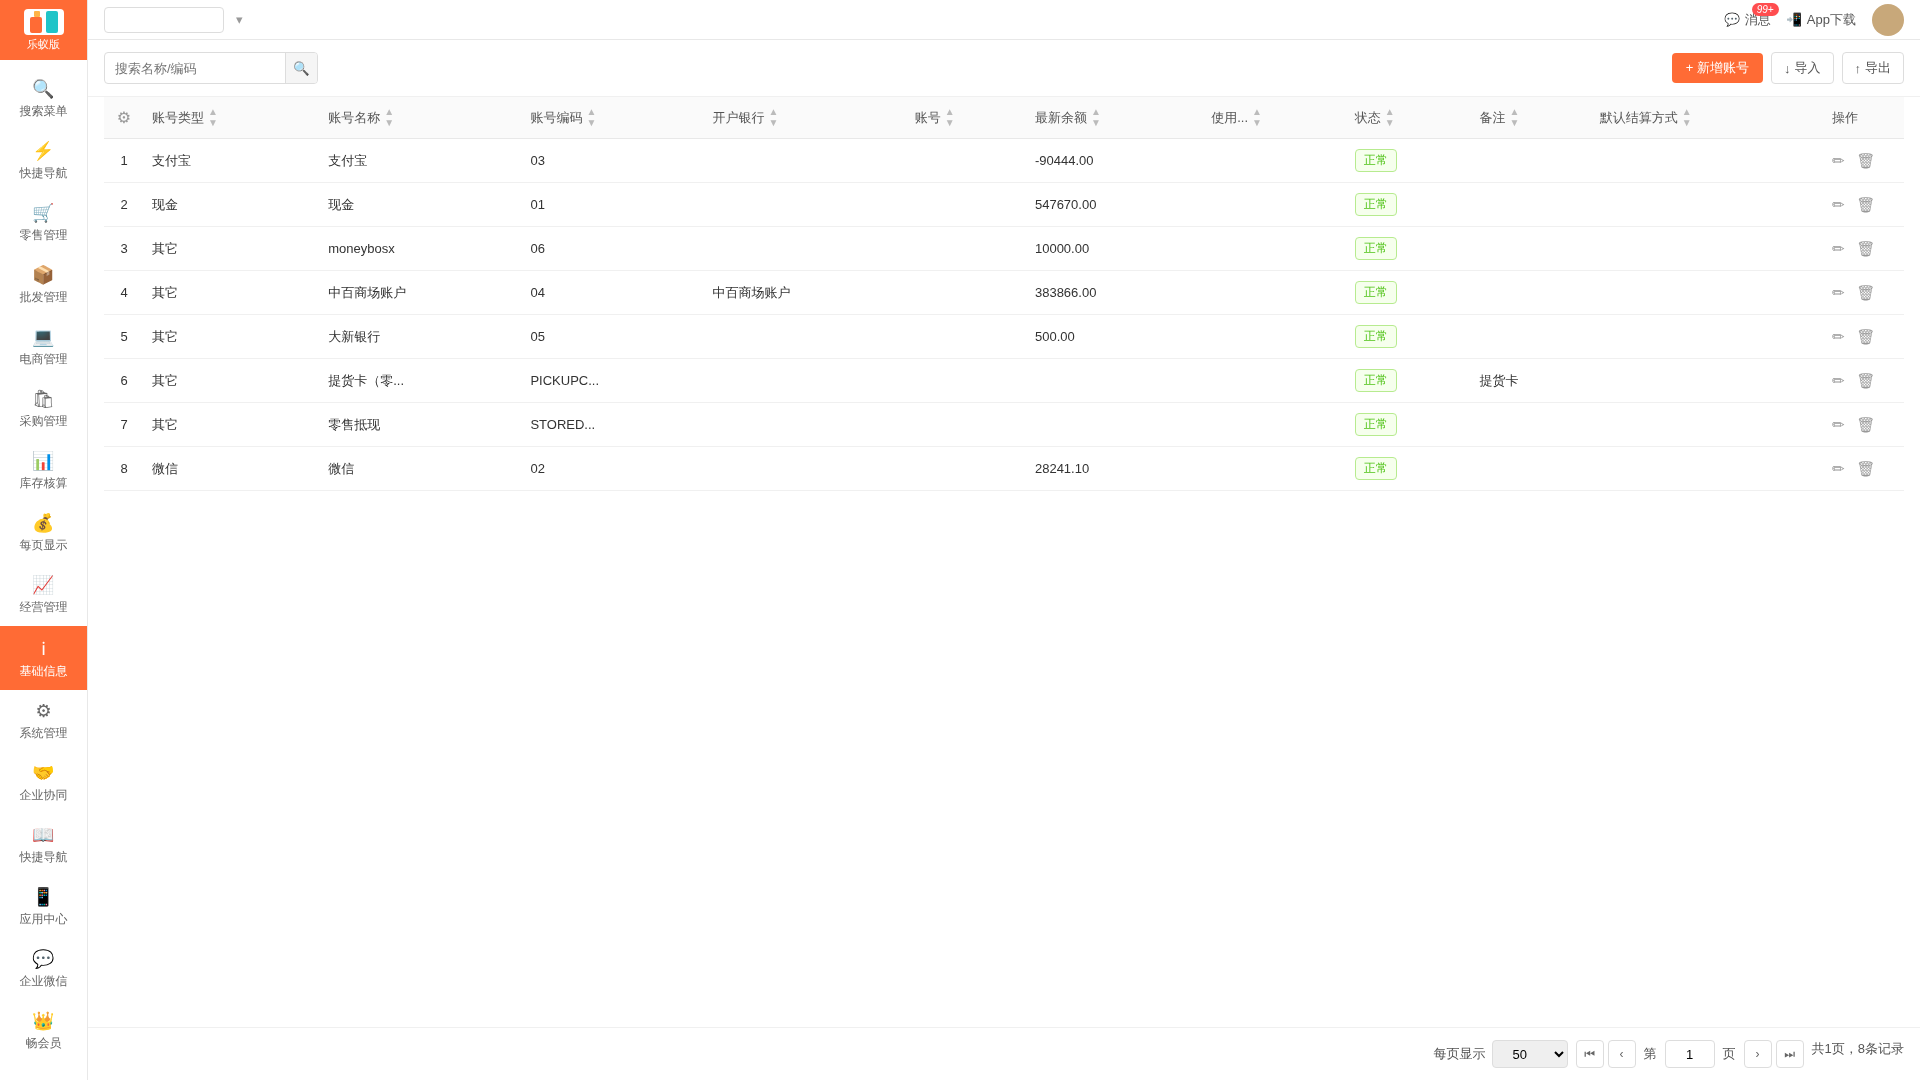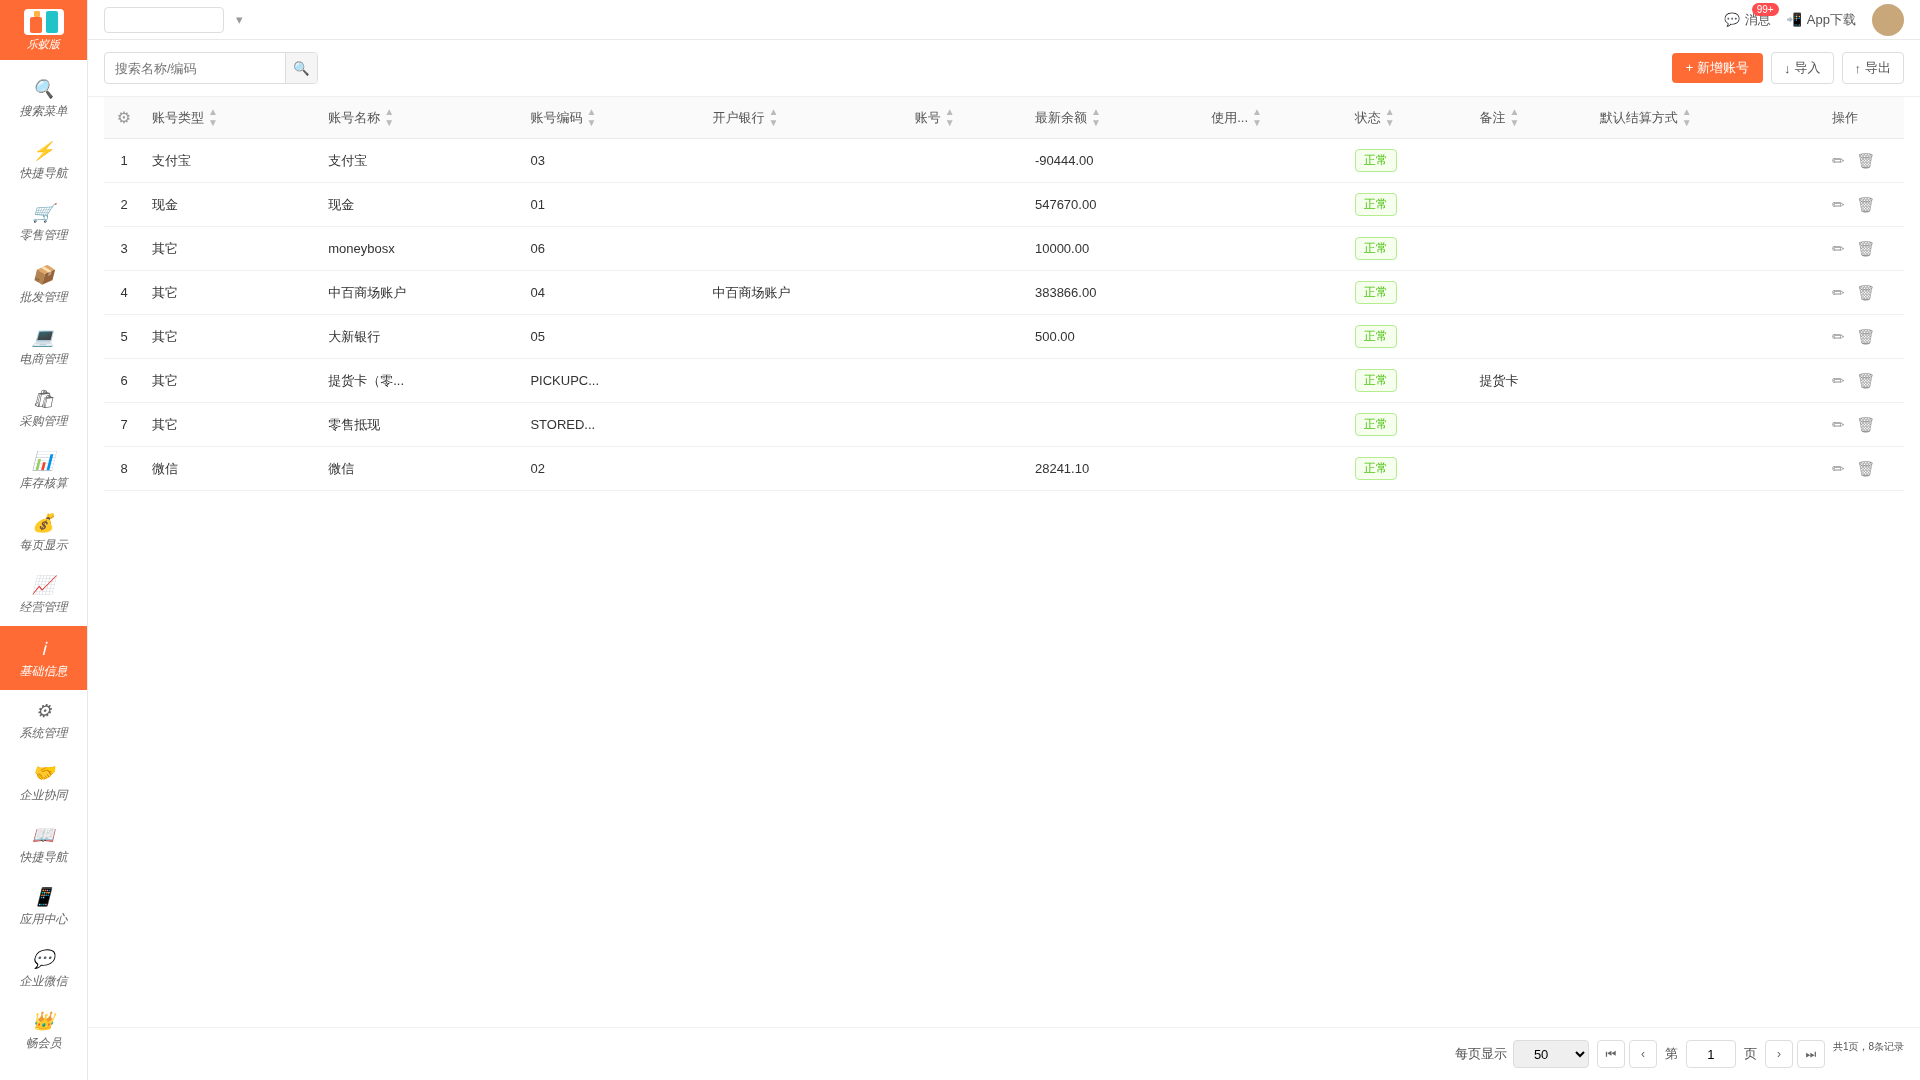--- a/index.html
+++ b/index.html
@@ -1,38 +1,38 @@
 <!DOCTYPE html>
 <html><head>
   <meta charset="utf-8">
   <style>
     * { margin: 0; padding: 0; box-sizing: border-box; }
     body { font-family: 'Microsoft YaHei', sans-serif; font-size: 13px; background: #f0f2f5; display: flex; height: 1080px; width: 1920px; overflow: hidden; }
 
     
-    .sidebar { width: 88px; background: #fff; display: flex; flex-direction: column; align-items: flex-start; border-right: 1px solid #e8e8e8; flex-shrink: 0; font-style: italic; }
+    .sidebar { width: 88px; background: #fff; display: flex; flex-direction: column; align-items: flex-start; border-right: 1px solid #e8e8e8; flex-shrink: 0; }
     .sidebar-logo { width: 100%; background: #ff6b35; display: flex; flex-direction: column; align-items: center; justify-content: center; padding: 10px 0; height: 60px; }
     .logo-icon { width: 40px; height: 32px; background: #fff; border-radius: 4px; display: flex; align-items: center; justify-content: center; }
     .logo-icon svg { width: 32px; height: 26px; }
     .logo-text { color: #fff; font-size: 11px; margin-top: 2px; }
     .sidebar-menu { width: 100%; flex: 1; display: flex; flex-direction: column; align-items: center; padding-top: 8px; }
     .sidebar-item { width: 100%; display: flex; flex-direction: column; align-items: center; padding: 10px 0; cursor: pointer; color: #666; font-size: 12px; }
     .sidebar-item.active { background: #ff6b35; color: #fff; }
     .sidebar-item .icon { font-size: 18px; margin-bottom: 3px; }
 
     
     .main { flex: 1; display: flex; flex-direction: column; overflow: hidden; }
 
     
     .topnav { height: 40px; background: #fff; display: flex; align-items: center; justify-content: space-between; border-bottom: 1px solid #e8e8e8; padding: 0 16px; flex-shrink: 0; }
     .topnav-left { display: flex; align-items: center; gap: 12px; }
     .search-box { width: 120px; height: 26px; border: 1px solid #ddd; border-radius: 4px; padding: 0 8px; font-size: 12px; }
     .topnav-right { display: flex; align-items: center; gap: 16px; }
     .notif-btn { display: flex; align-items: center; gap: 4px; cursor: pointer; color: #555; font-size: 13px; position: relative; }
-    .badge { background: #ff4d4f; color: #fff; border-radius: 8px; font-size: 10px; padding: 1px 5px; position: absolute; top: -8px; right: -8px; }
+    .badge { background: #ff4d4f; color: #fff; border-radius: 8px; font-size: 10px; padding: 1px 5px; position: absolute; top: -8px; right: -8px; font-style: italic; }
     .app-btn { display: flex; align-items: center; gap: 4px; cursor: pointer; color: #555; font-size: 13px; }
     .avatar { width: 32px; height: 32px; border-radius: 50%; background: #ddd; overflow: hidden; }
 
     
     .tabbar { height: 40px; background: #20c4c8; display: flex; align-items: center; padding: 0 0; flex-shrink: 0; }
     .tab { display: flex; align-items: center; height: 40px; padding: 0 16px; cursor: pointer; font-size: 13px; color: rgba(255,255,255,0.85); gap: 8px; }
     .tab.active { background: #fff; color: #333; border-radius: 4px 4px 0 0; }
     .tab-close { font-size: 12px; cursor: pointer; color: #999; }
     .tabbar-controls { margin-left: auto; display: flex; align-items: center; gap: 4px; padding-right: 8px; }
     .tabbar-ctrl-btn { color: rgba(255,255,255,0.85); cursor: pointer; width: 24px; height: 24px; display: flex; align-items: center; justify-content: center; font-size: 14px; }
@@ -65,21 +65,21 @@
     .settings-icon-cell { color: #999; font-size: 16px; cursor: pointer; }
 
     
     .pagination { display: flex; justify-content: flex-end; padding: 12px 16px; border-top: 1px solid #f0f0f0; gap: 8px; flex-shrink: 0; }
     .page-size-wrap { display: flex; align-items: center; gap: 6px; font-size: 13px; color: #555; }
     .page-size-select { border: 1px solid #ddd; border-radius: 4px; padding: 2px 16px; font-size: 13px; height: 28px; }
     .page-nav { display: flex; align-items: center; gap: 4px; }
     .page-nav-btn { width: 28px; height: 28px; border: 1px solid #ddd; border-radius: 4px; background: #fff; cursor: pointer; display: flex; align-items: center; justify-content: center; color: #666; font-size: 12px; }
     .page-nav-btn:disabled { color: #ccc; cursor: not-allowed; }
     .page-input { width: 50px; height: 28px; border: 1px solid #ddd; border-radius: 4px; text-align: center; font-size: 13px; }
-    .page-info { font-size: 10px; color: #555; }
+    .page-info { font-size: 13px; color: #555; }
 
     .th-inner { display: flex; align-items: center; gap: 2px; }
   </style>
 </head>
 <body>
 
 <div class="sidebar">
   <div class="sidebar-logo">
     <div class="logo-icon">
       <svg viewBox="0 0 32 26" fill="none">

